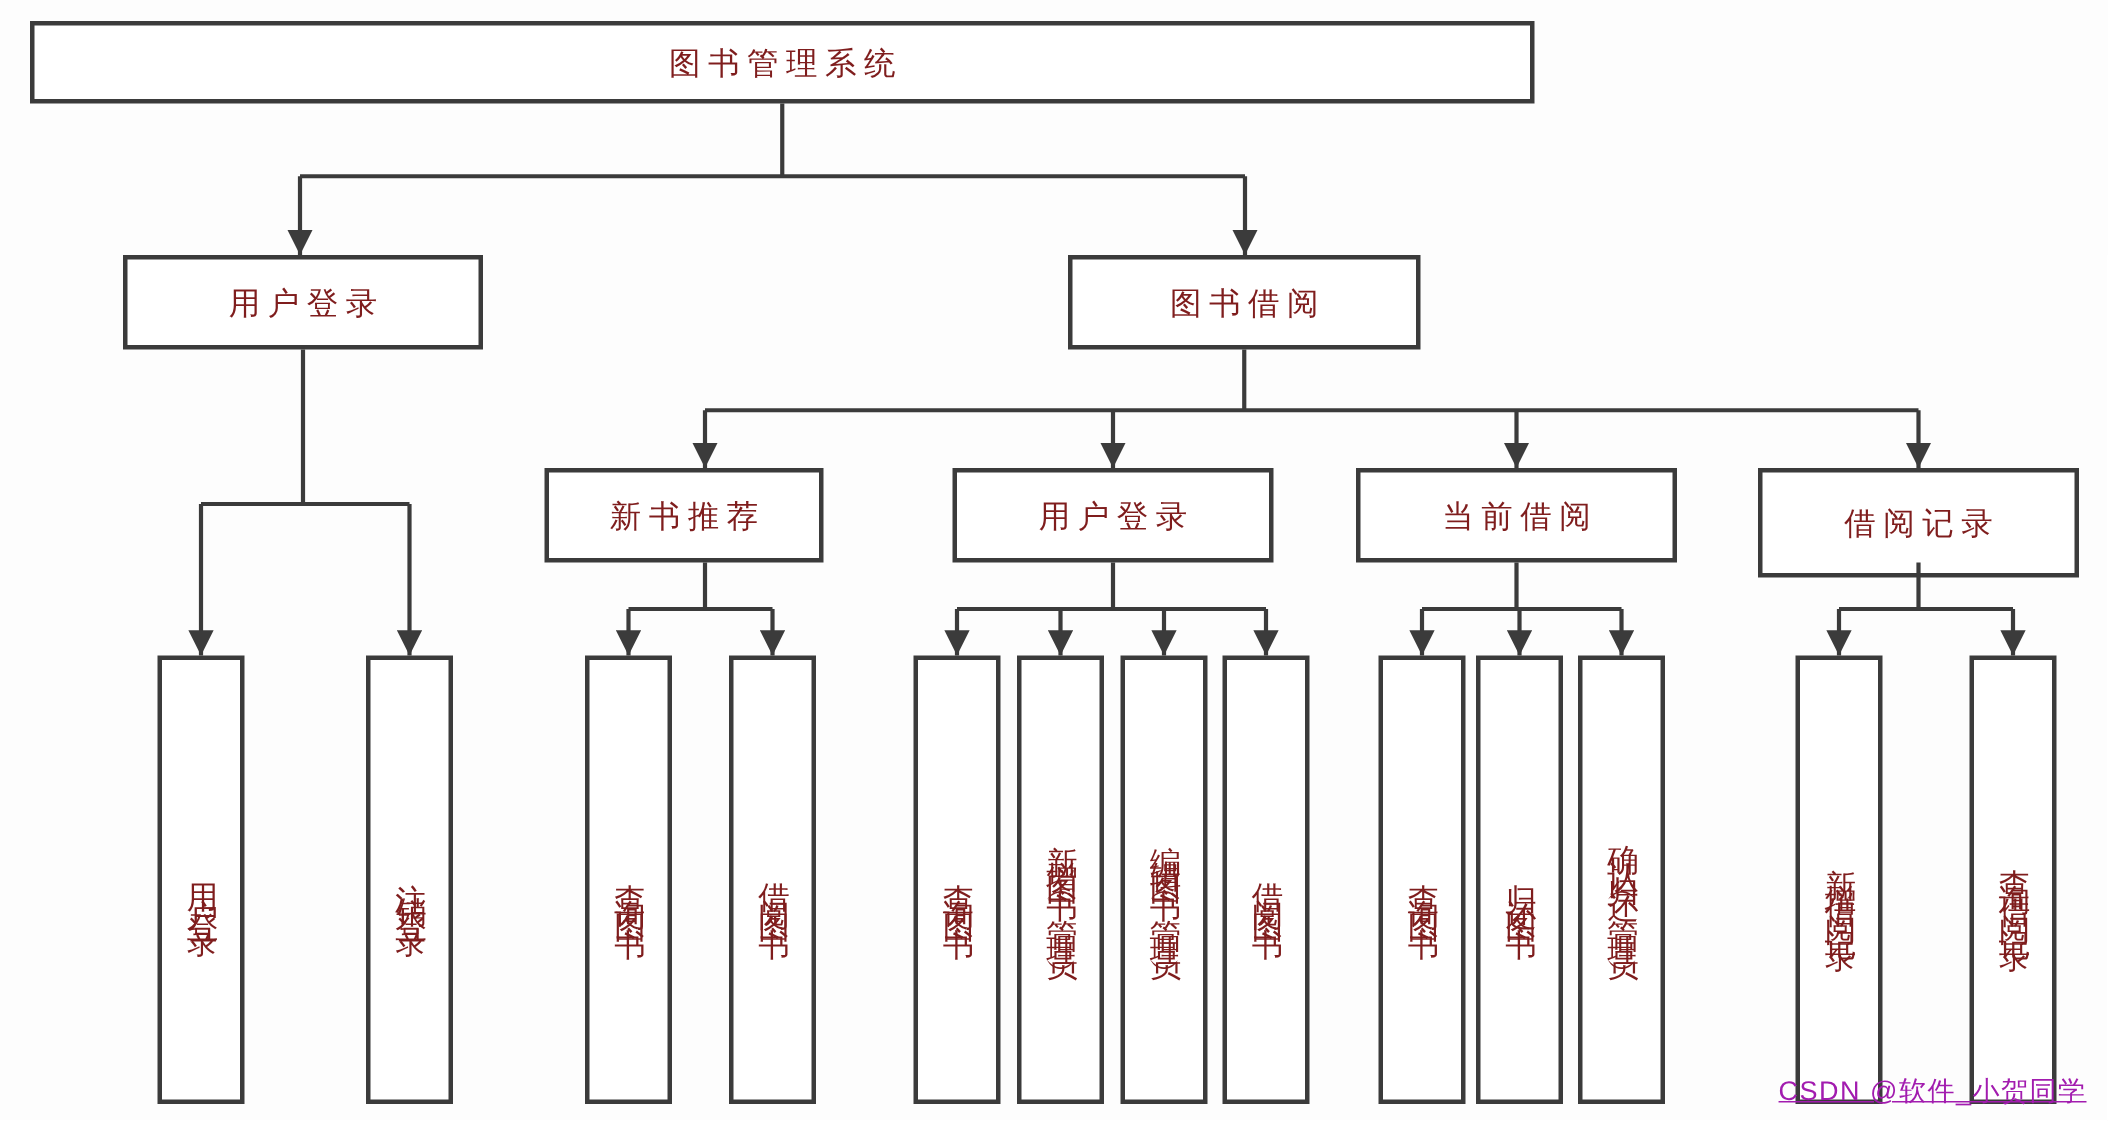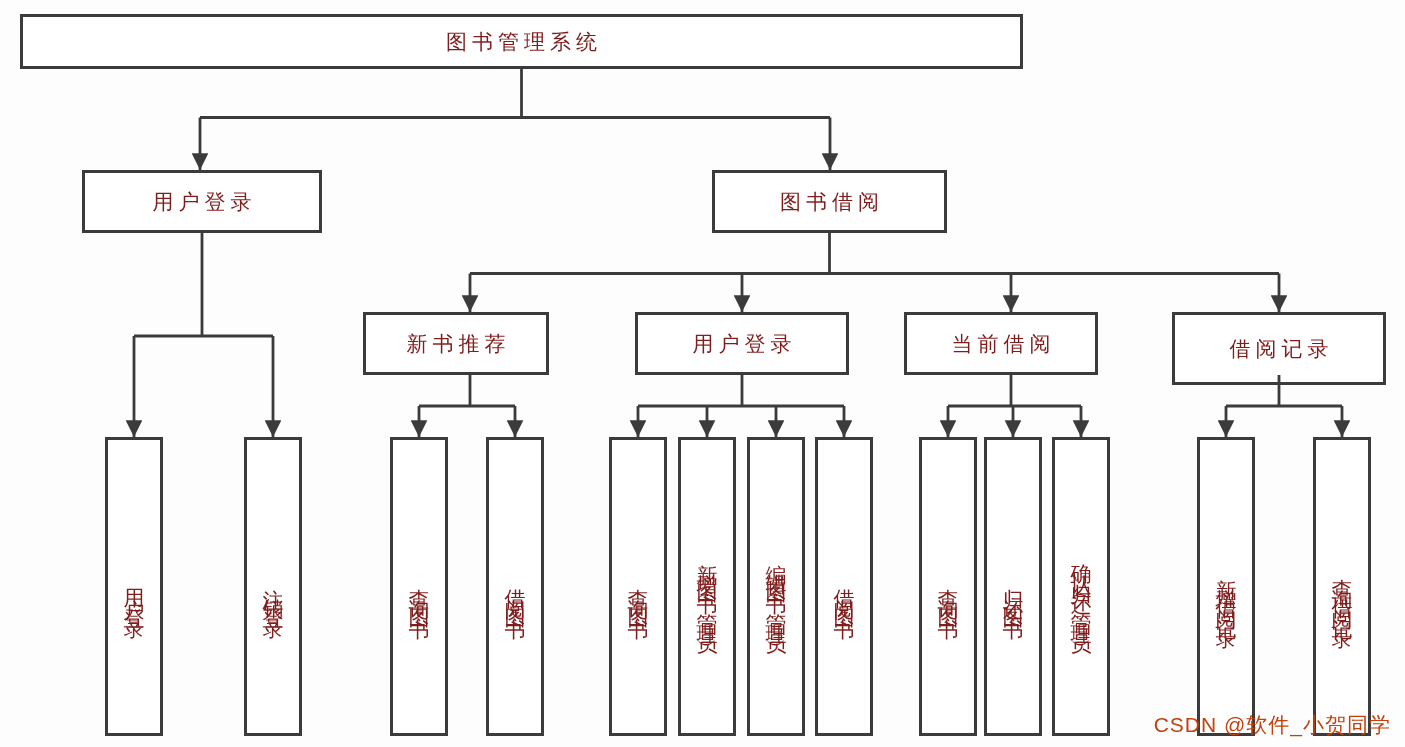--- a/index.html
+++ b/index.html
@@ -37,25 +37,26 @@
     writing-mode: vertical-rl;
     text-orientation: mixed;
     letter-spacing: 10px;
     font-size: 21px;
   }
   .leaf span { padding-top: 10px; } 
   .watermark {
     position: absolute;
     right: 14px;
     bottom: 8px;
-    font-size: 21px;
-    color: #c2410c;
+    font-size: 18px;
+    color: #a21caf;
     letter-spacing: 1px;
     z-index: 6;
     font-family: "Liberation Sans", sans-serif;
+    text-decoration: underline;
   }
 </style>
 </head>
 <body>
 
 <div class="stage">
 
   <svg class="connectors" viewBox="0 0 1405 747" aria-hidden="true">
     <defs>
       <marker id="arw" viewBox="0 0 10 10" refX="10" refY="5" markerWidth="6" markerHeight="6" orient="auto">
@@ -116,21 +117,21 @@
   <div class="node hlabel" style="left:712px; top:170px; width:235px; height:63px;">
     <span>图书借阅</span>
   </div>
 
   <div class="node hlabel" style="left:363px; top:312px; width:186px; height:63px;">
     <span>新书推荐</span>
   </div>
   <div class="node hlabel" style="left:635px; top:312px; width:214px; height:63px;">
     <span>用户登录</span>
   </div>
-  <div class="node hlabel" style="left:904px; top:312px; width:194px; height:63px;">
+  <div class="node hlabel" style="left:904px; top:312px; width:214px; height:63px;">
     <span>当前借阅</span>
   </div>
   <div class="node hlabel" style="left:1172px; top:312px; width:214px; height:73px;">
     <span>借阅记录</span>
   </div>
 
   <div class="node leaf" style="left:105px; top:437px; width:58px; height:299px;">
     <span>用户登录</span>
   </div>
   <div class="node leaf" style="left:244px; top:437px; width:58px; height:299px;">

